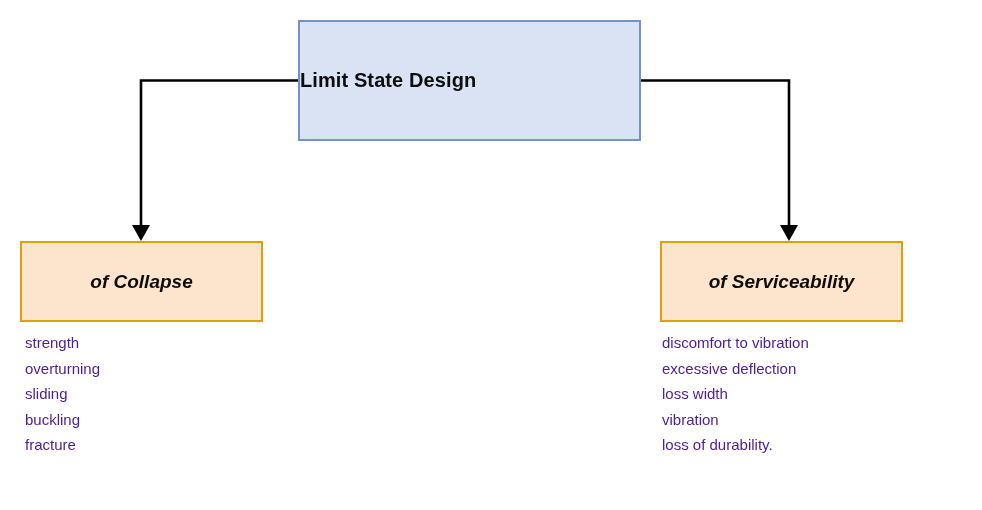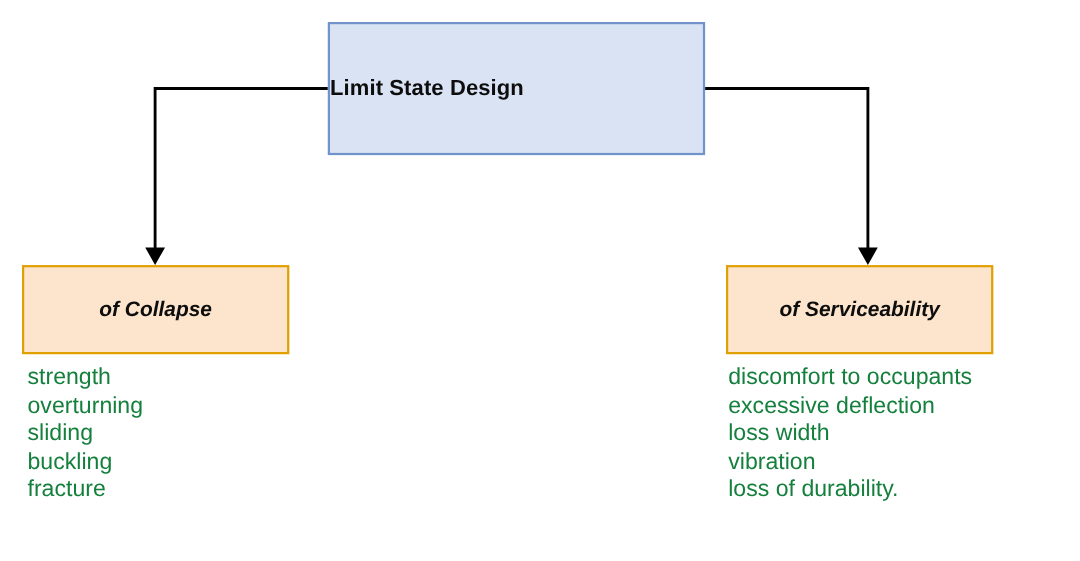--- a/index.html
+++ b/index.html
@@ -72,23 +72,23 @@
 
   
   .item-list {
     position: absolute;
     top: 330px;
     margin: 0;
     padding: 0;
     list-style: none;
   }
   .item-list li {
-    font-size: 21px;
+    font-size: 15px;
     line-height: 25.5px;
-    color: #15803d;
+    color: #4c1d95;
     white-space: nowrap;
   }
   #list-left  { left: 25px; }
   #list-right { left: 662px; }
 </style>
 </head>
 <body>
 
 <div id="canvas">
 
@@ -115,20 +115,20 @@
 
   <ul class="item-list" id="list-left">
     <li>strength</li>
     <li>overturning</li>
     <li>sliding</li>
     <li>buckling</li>
     <li>fracture</li>
   </ul>
 
   <ul class="item-list" id="list-right">
-    <li>discomfort to occupants</li>
+    <li>discomfort to vibration</li>
     <li>excessive deflection</li>
     <li>loss width</li>
     <li>vibration</li>
     <li>loss of durability.</li>
   </ul>
 
 </div>
 
 </body></html>

